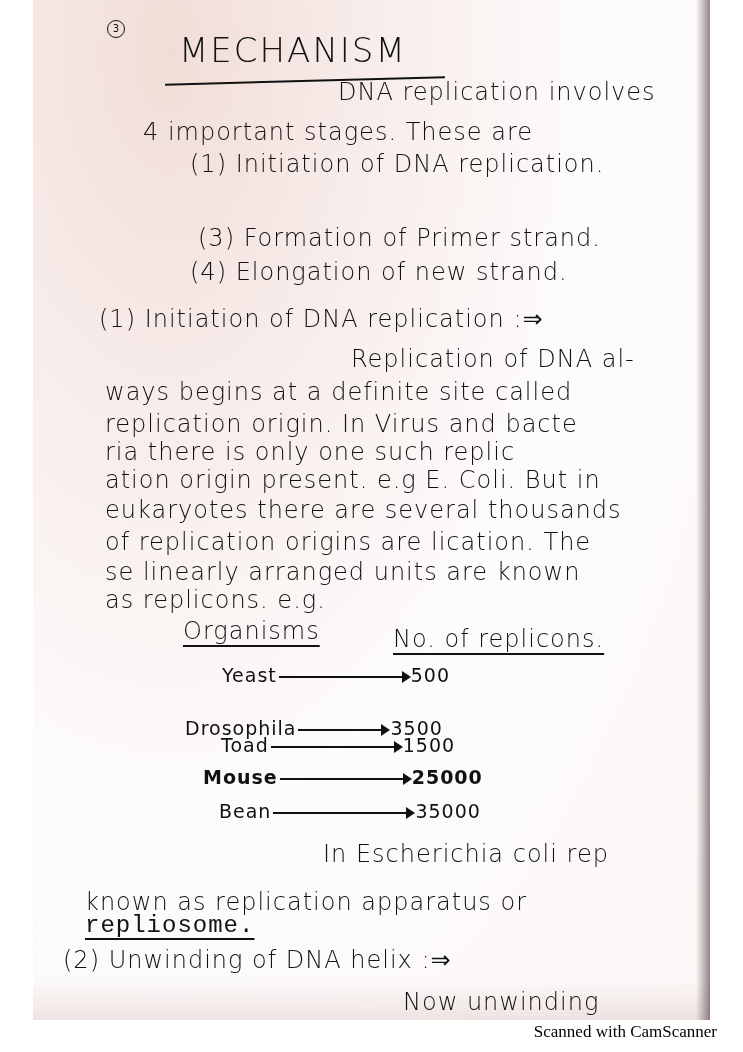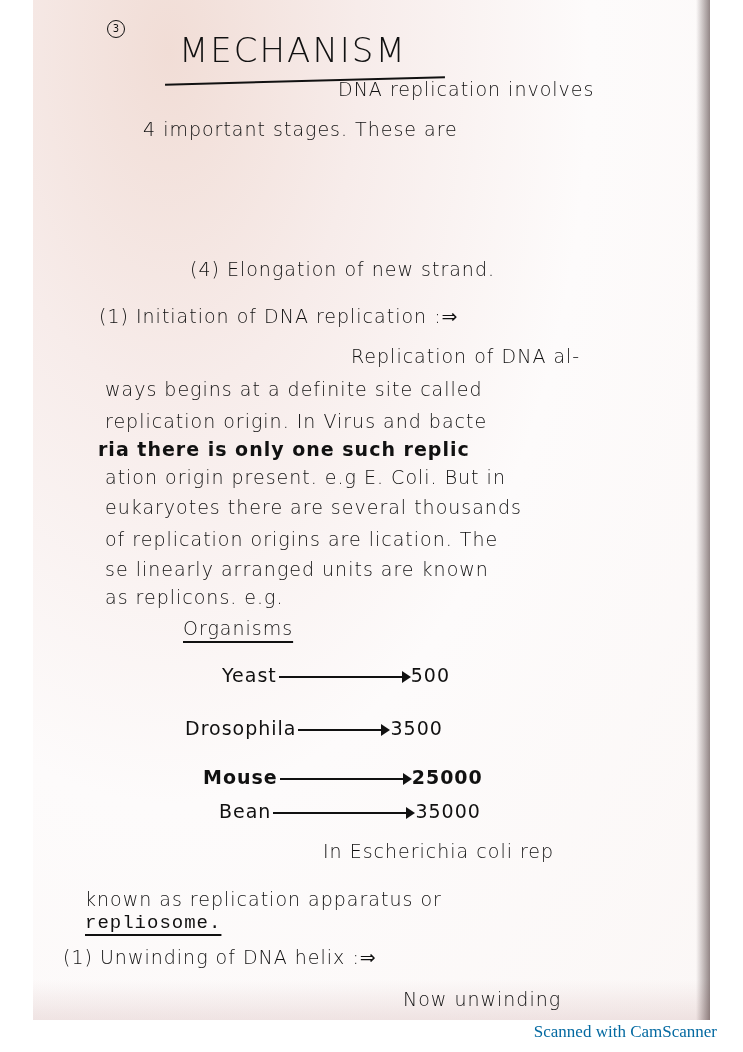--- a/index.html
+++ b/index.html
@@ -27,69 +27,75 @@
       letter-spacing: 1px;
     }
     .ul { text-decoration: underline; text-decoration-thickness: 2px; text-underline-offset: 6px; }
     .page-num {
       position: absolute; left: 74px; top: 20px; width: 16px; height: 16px;
       border: 1.5px solid #111; border-radius: 50%; font-size: 10px;
       text-align: center; line-height: 16px; color: #111;
     }
     .title { left: 146px; top: 30px; font-size: 34px; letter-spacing: 2px; }
     .title-rule { position: absolute; left: 132px; top: 80px; width: 280px; height: 2px; background: #111; transform: rotate(-1.5deg); }
-    .p { font-size: 19px; }
+    .p { font-size: 24px; }
     .row { position: absolute; font-size: 19px; color: #111; white-space: nowrap; letter-spacing: 1px; }
     .arrow { display: inline-block; height: 2px; background: #111; vertical-align: middle; position: relative; margin: 0 2px; }
     .arrow::after { content: ""; position: absolute; right: -2px; top: -5px; border-left: 9px solid #111; border-top: 6px solid transparent; border-bottom: 6px solid transparent; }
     .footer {
       position: absolute; right: 26px; top: 1022px; font-family: "Liberation Serif", serif;
-      font-size: 17px; color: #0369a1;
+      font-size: 17px; color: #000000;
     }
   </style>
 </head>
 <body>
 
 <div class="page">
   <div class="page-num">3</div>
   <div class="hw title">MECHANISM</div>
   <div class="title-rule"></div>
 
   <div class="hw p" style="left:305px; top:78px;">DNA replication involves</div>
   <div class="hw p" style="left:110px; top:118px;">4 important stages. These are</div>
 
+  <div class="hw p" style="left:157px; top:150px;">(1) Initiation of DNA replication.</div>
+  <div class="hw p" style="left:165px; top:224px;">(3) Formation of Primer strand.</div>
   <div class="hw p" style="left:157px; top:258px;">(4) Elongation of new strand.</div>
 
   <div class="hw p" style="left:66px; top:305px;">(1) Initiation of DNA replication :⇒</div>
   <div class="hw p" style="left:318px; top:345px;">Replication of DNA al-</div>
   <div class="hw p" style="left:72px; top:378px;">ways begins at a definite site called</div>
   <div class="hw p" style="left:72px; top:410px;">replication origin. In Virus and bacte</div>
-  <div class="hw p" style="left:65px; top:438px;font-weight:bold;">ria there is only one such replic</div>
+  <div class="hw p" style="left:72px; top:438px;">ria there is only one such replic</div>
   <div class="hw p" style="left:72px; top:466px;">ation origin present. e.g E. Coli. But in</div>
   <div class="hw p" style="left:72px; top:496px;">eukaryotes there are several thousands</div>
   <div class="hw p" style="left:72px; top:528px;">of replication origins are lication. The</div>
   <div class="hw p" style="left:72px; top:558px;">se linearly arranged units are known</div>
   <div class="hw p" style="left:72px; top:586px;">as replicons. e.g.</div>
 
   <div class="hw p ul" style="left:150px; top:617px;">Organisms</div>
+  <div class="hw p ul" style="left:360px; top:625px;">No. of replicons.</div>
 
   <div class="row" style="left:165px; top:664px;margin-left:24px;">
     <span>Yeast</span><span class="arrow" style="width:130px;"></span><span>500</span>
   </div>
   <div class="row" style="left:152px; top:672px;margin-top:45px;">
     <span>Drosophila</span><span class="arrow" style="width:90px;"></span><span>3500</span>
+  </div>
+  <div class="row" style="left:188px; top:734px;">
+    <span>Toad</span><span class="arrow" style="width:130px;"></span><span>1500</span>
   </div>
   <div class="row" style="left:170px; top:766px;font-weight:bold;">
     <span>Mouse</span><span class="arrow" style="width:130px;"></span><span>25000</span>
   </div>
   <div class="row" style="left:186px; top:800px;">
     <span>Bean</span><span class="arrow" style="width:140px;"></span><span>35000</span>
   </div>
 
   <div class="hw p" style="left:290px; top:840px;">In Escherichia coli rep</div>
   <div class="hw p" style="left:52px; top:888px;">known as replication apparatus or</div>
   <div class="hw p ul" style="left:52px; top:912px;font-family:Liberation Mono, monospace;">repliosome.</div>
 
-  <div class="hw p" style="left:30px; top:946px;">(1) Unwinding of DNA helix :⇒</div>
+  <div class="hw p" style="left:30px; top:946px;">(2) Unwinding of DNA helix :⇒</div>
   <div class="hw p" style="left:370px; top:988px;">Now unwinding</div>
 </div>
 
 <div class="footer">Scanned with CamScanner</div>
 
 </body></html>

